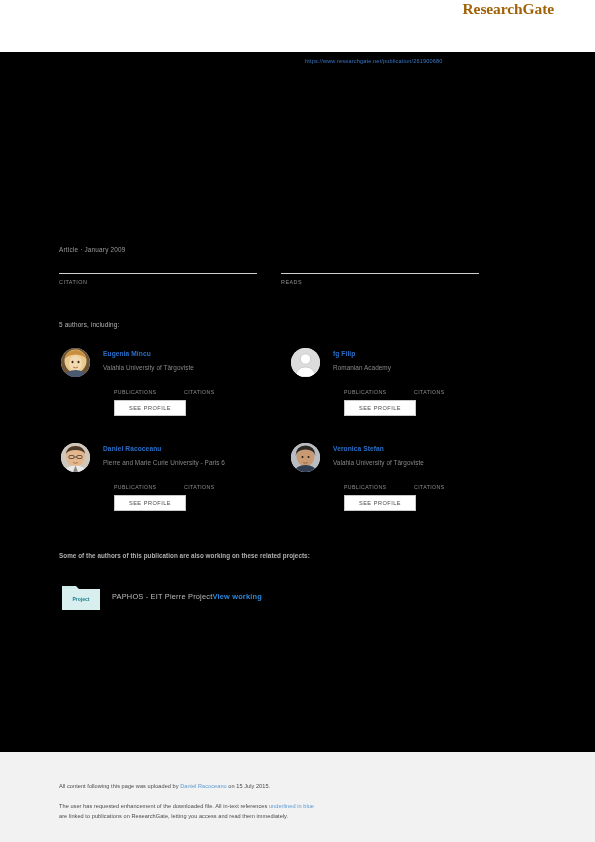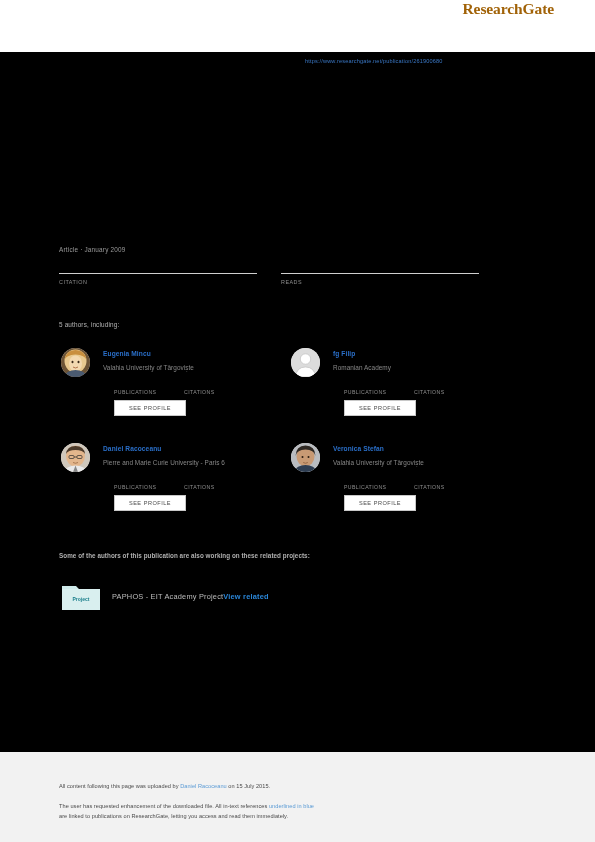--- a/index.html
+++ b/index.html
@@ -382,21 +382,21 @@
 
 <div class="project-row">
   <div class="project-icon">
     <svg width="38" height="27" viewBox="0 0 38 27">
       <path d="M0 3 L0 27 L38 27 L38 6 L17 6 L14 3 Z" fill="#cfeaea"></path>
       <rect x="0" y="6" width="38" height="21" fill="#d9efef"></rect>
       <text x="19" y="18" font-family="Liberation Sans, sans-serif" font-size="5" font-weight="bold" fill="#1a7f8c" text-anchor="middle">Project</text>
     </svg>
   </div>
   <div class="project-text">
-    <span>PAPHOS - EIT Academy Project</span><span class="project-link">View related</span>
+    <span>PAPHOS - EIT Pierre Project</span><span class="project-link">View working</span>
   </div>
 </div>
 
 <div class="page-footer"></div>
 
 <div class="footer-line f1">
   <span>All content following this page was uploaded by </span><span class="flink">Daniel Racoceanu</span><span> on 15 July 2015.</span>
 </div>
 
 <div class="footer-line f2">

